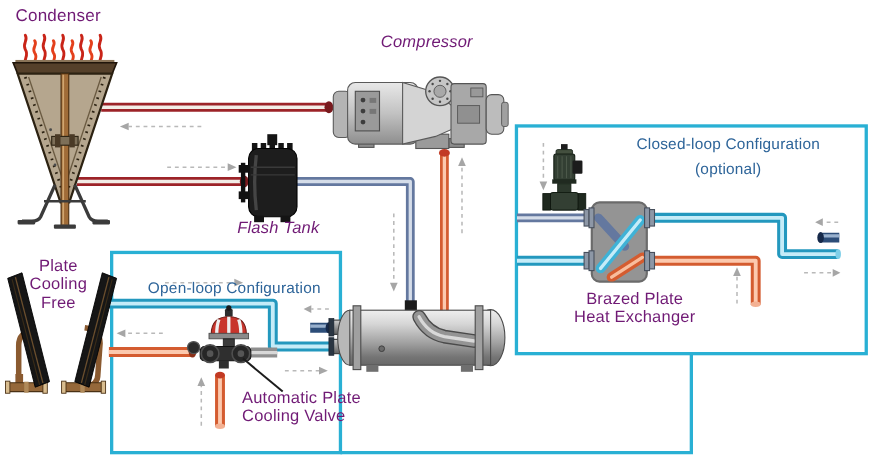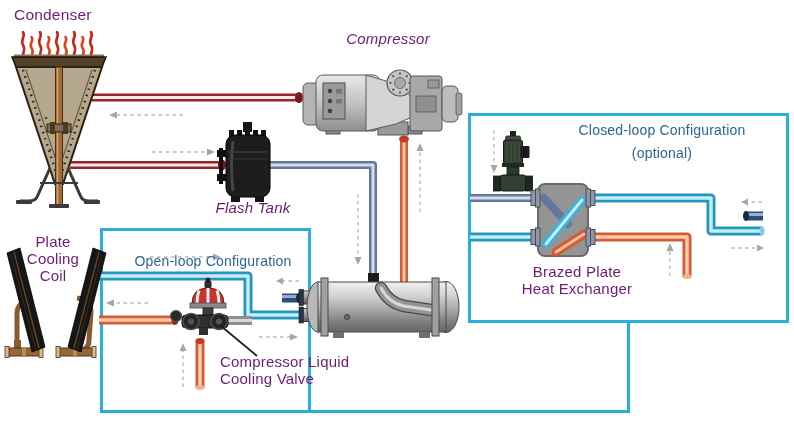--- a/index.html
+++ b/index.html
@@ -364,25 +364,25 @@
 
   <path d="M221 326 L257 356" stroke="#1c1c1c" stroke-width="1.8" fill="none"></path>
 </svg>
 
 <div class="lbl" style="left:14px;top:6px;font-size:15.5px;">Condenser</div>
 <div class="lbl center" style="left:330px;top:30px;width:116px;font-style:italic;">Compressor</div>
 <div class="lbl center" style="left:205px;top:199px;width:96px;font-style:italic;">Flash Tank</div>
 <div class="lbl center" style="left:10px;top:233px;width:86px;">
   <div>Plate</div>
   <div>Cooling</div>
-  <div>Coil</div>
+  <div>Free</div>
 </div>
 <div class="lbl title center" style="left:105px;top:221px;width:216px;margin-top:32px;">Open-loop Configuration</div>
 <div class="lbl small-lh" style="left:220px;top:354px;">
-  <div>Compressor Liquid</div>
+  <div>Automatic Plate</div>
   <div>Cooling Valve</div>
 </div>
 <div class="lbl title center" style="left:514px;top:122px;width:296px;">Closed-loop Configuration</div>
 <div class="lbl title center" style="left:514px;top:145px;width:296px;">(optional)</div>
 <div class="lbl center small-lh" style="left:514px;top:264px;width:126px;">
   <div>Brazed Plate</div>
   <div>Heat Exchanger</div>
 </div>
 
 </div>

